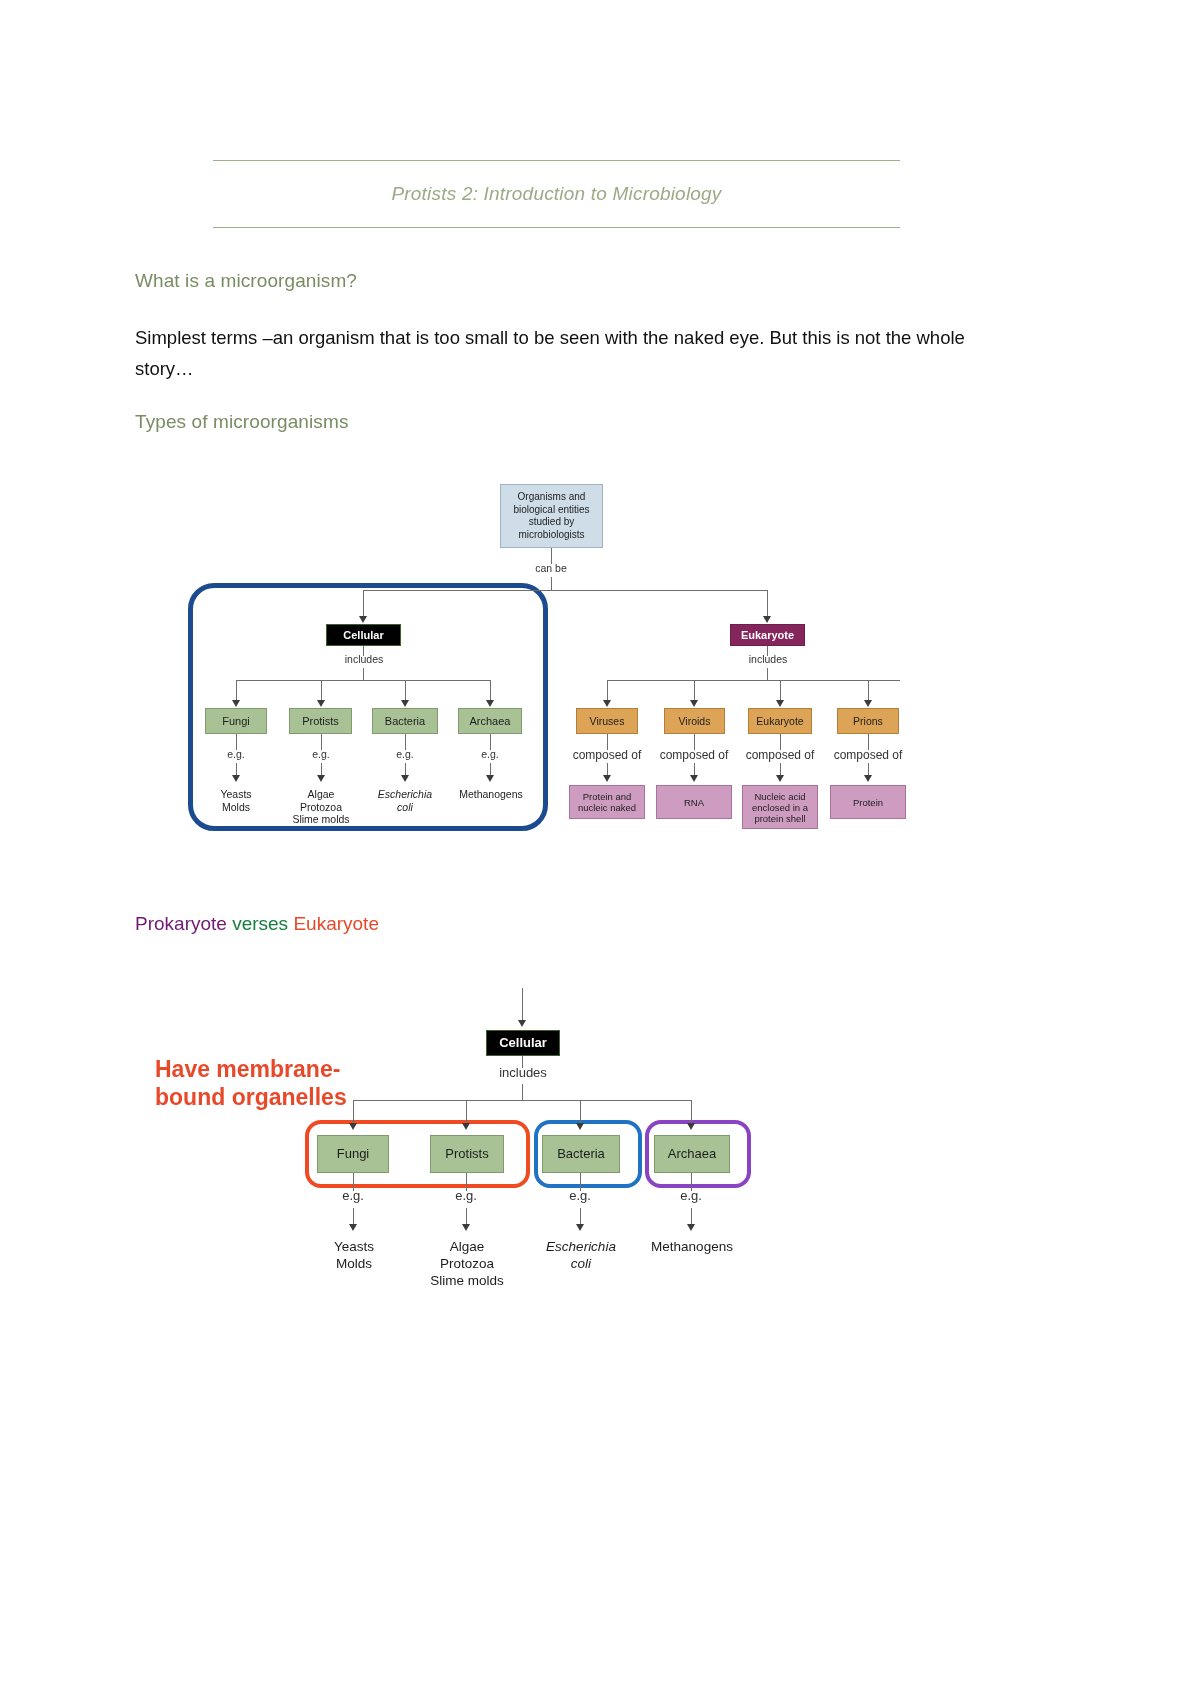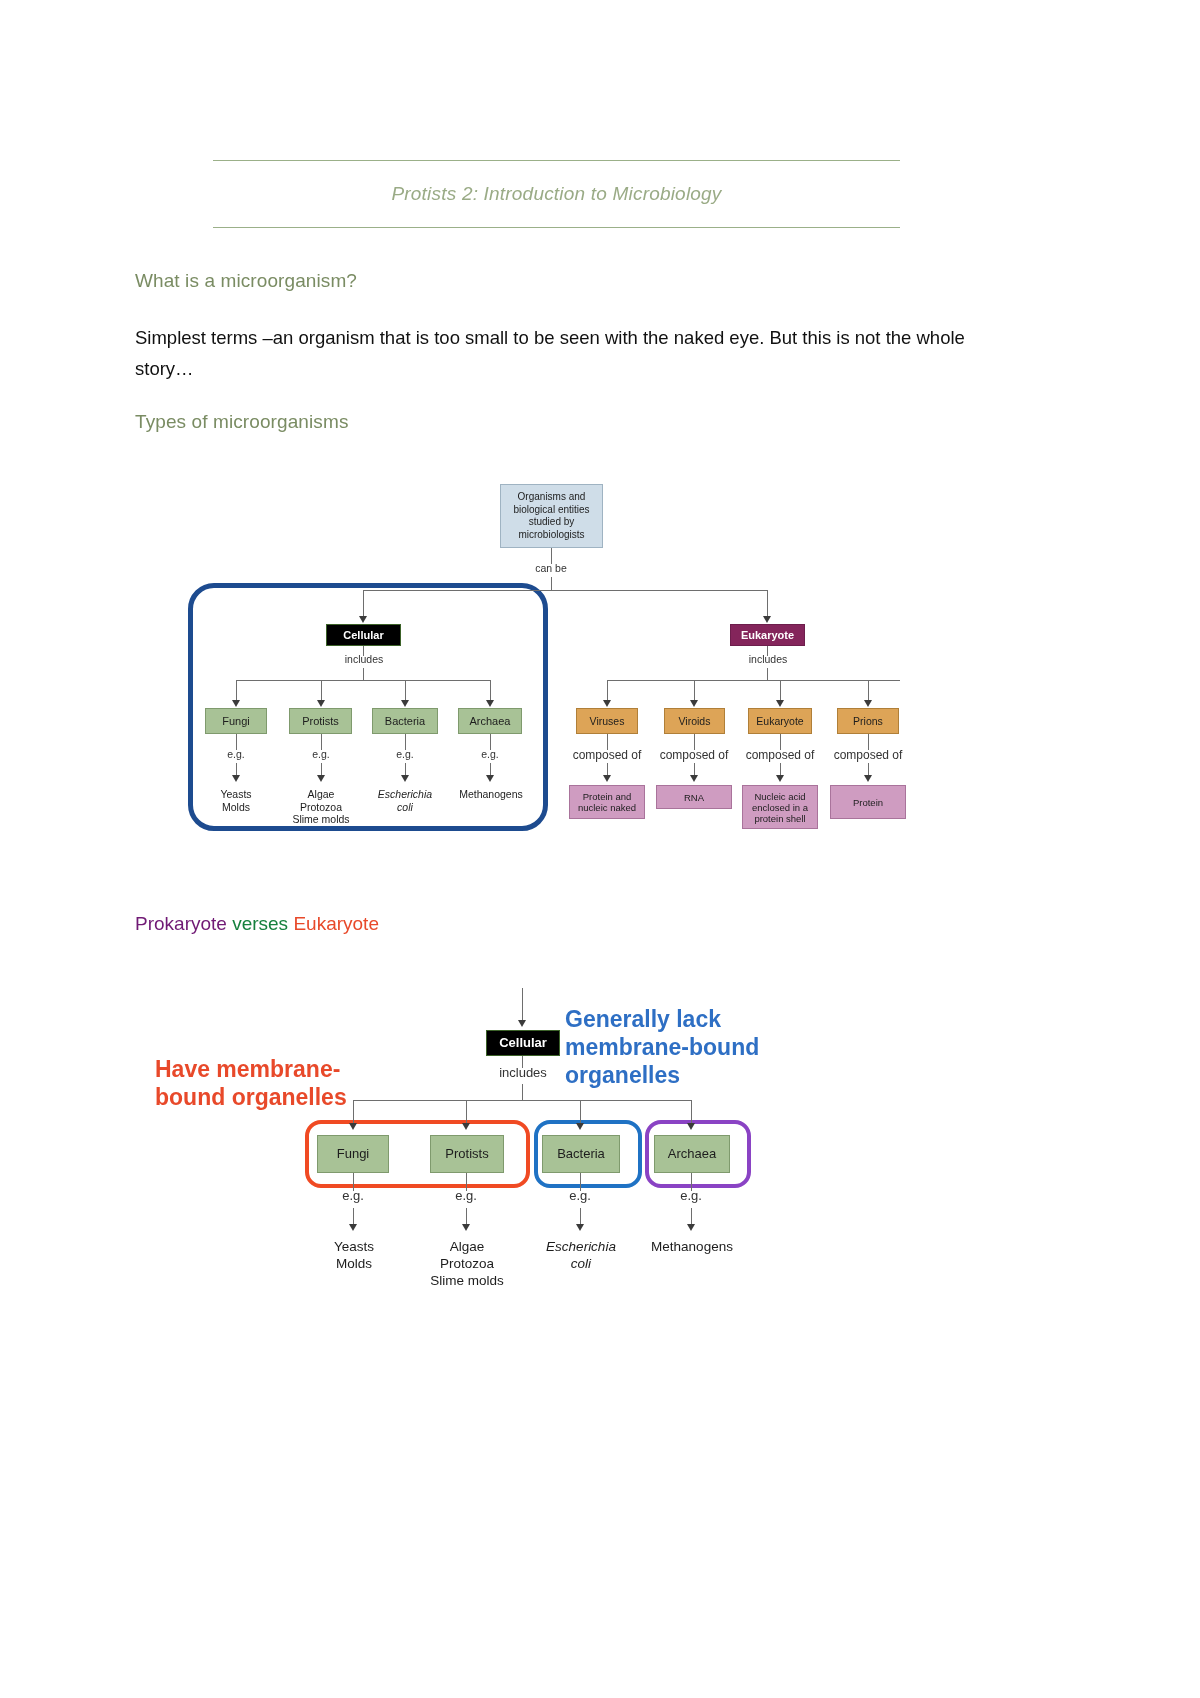--- a/index.html
+++ b/index.html
@@ -200,21 +200,21 @@
     <div class="ln v" style="left:437px;top:264px;height:16px;"></div>
     <div class="lbl sm" style="left:395px;top:278px;width:84px;">composed of</div>
     <div class="ln v" style="left:437px;top:293px;height:14px;"></div>
     <div class="arrow" style="left:433px;top:305px;"></div>
     <div class="node pink" style="left:399px;top:315px;width:76px;height:34px;padding:2px;">Protein and nucleic naked</div>
 
     <div class="ln v" style="left:524px;top:264px;height:16px;"></div>
     <div class="lbl sm" style="left:482px;top:278px;width:84px;">composed of</div>
     <div class="ln v" style="left:524px;top:293px;height:14px;"></div>
     <div class="arrow" style="left:520px;top:305px;"></div>
-    <div class="node pink" style="left:486px;top:315px;width:76px;height:24px;padding:2px;">RNA</div>
+    <div class="node pink" style="left:486px;top:315px;width:76px;height:34px;padding:2px;">RNA</div>
 
     <div class="ln v" style="left:610px;top:264px;height:16px;"></div>
     <div class="lbl sm" style="left:568px;top:278px;width:84px;">composed of</div>
     <div class="ln v" style="left:610px;top:293px;height:14px;"></div>
     <div class="arrow" style="left:606px;top:305px;"></div>
     <div class="node pink" style="left:572px;top:315px;width:76px;height:44px;padding:2px;">Nucleic acid enclosed in a protein shell</div>
 
     <div class="ln v" style="left:698px;top:264px;height:16px;"></div>
     <div class="lbl sm" style="left:656px;top:278px;width:84px;">composed of</div>
     <div class="ln v" style="left:698px;top:293px;height:14px;"></div>
@@ -277,16 +277,15 @@
     <div class="leaf ital" style="left:378px;top:258px;width:106px;white-space:pre-line;">Escherichia
 coli</div>
 
     <div class="ln v" style="left:541px;top:193px;height:18px;"></div>
     <div class="lbl" style="left:516px;top:208px;width:50px;">e.g.</div>
     <div class="ln v" style="left:541px;top:228px;height:18px;"></div>
     <div class="arrow" style="left:537px;top:244px;"></div>
     <div class="leaf" style="left:484px;top:258px;width:116px;white-space:pre-line;">Methanogens</div>
 
     <div class="ann red" style="left:5px;top:75px;width:210px;">Have membrane-bound organelles</div>
-    <div class="ann blue" style="left:415px;top:25px;width:200px;">Generally lack membrane-bound organelles</div>
   </div>
 
 </div>
 
 </body></html>

